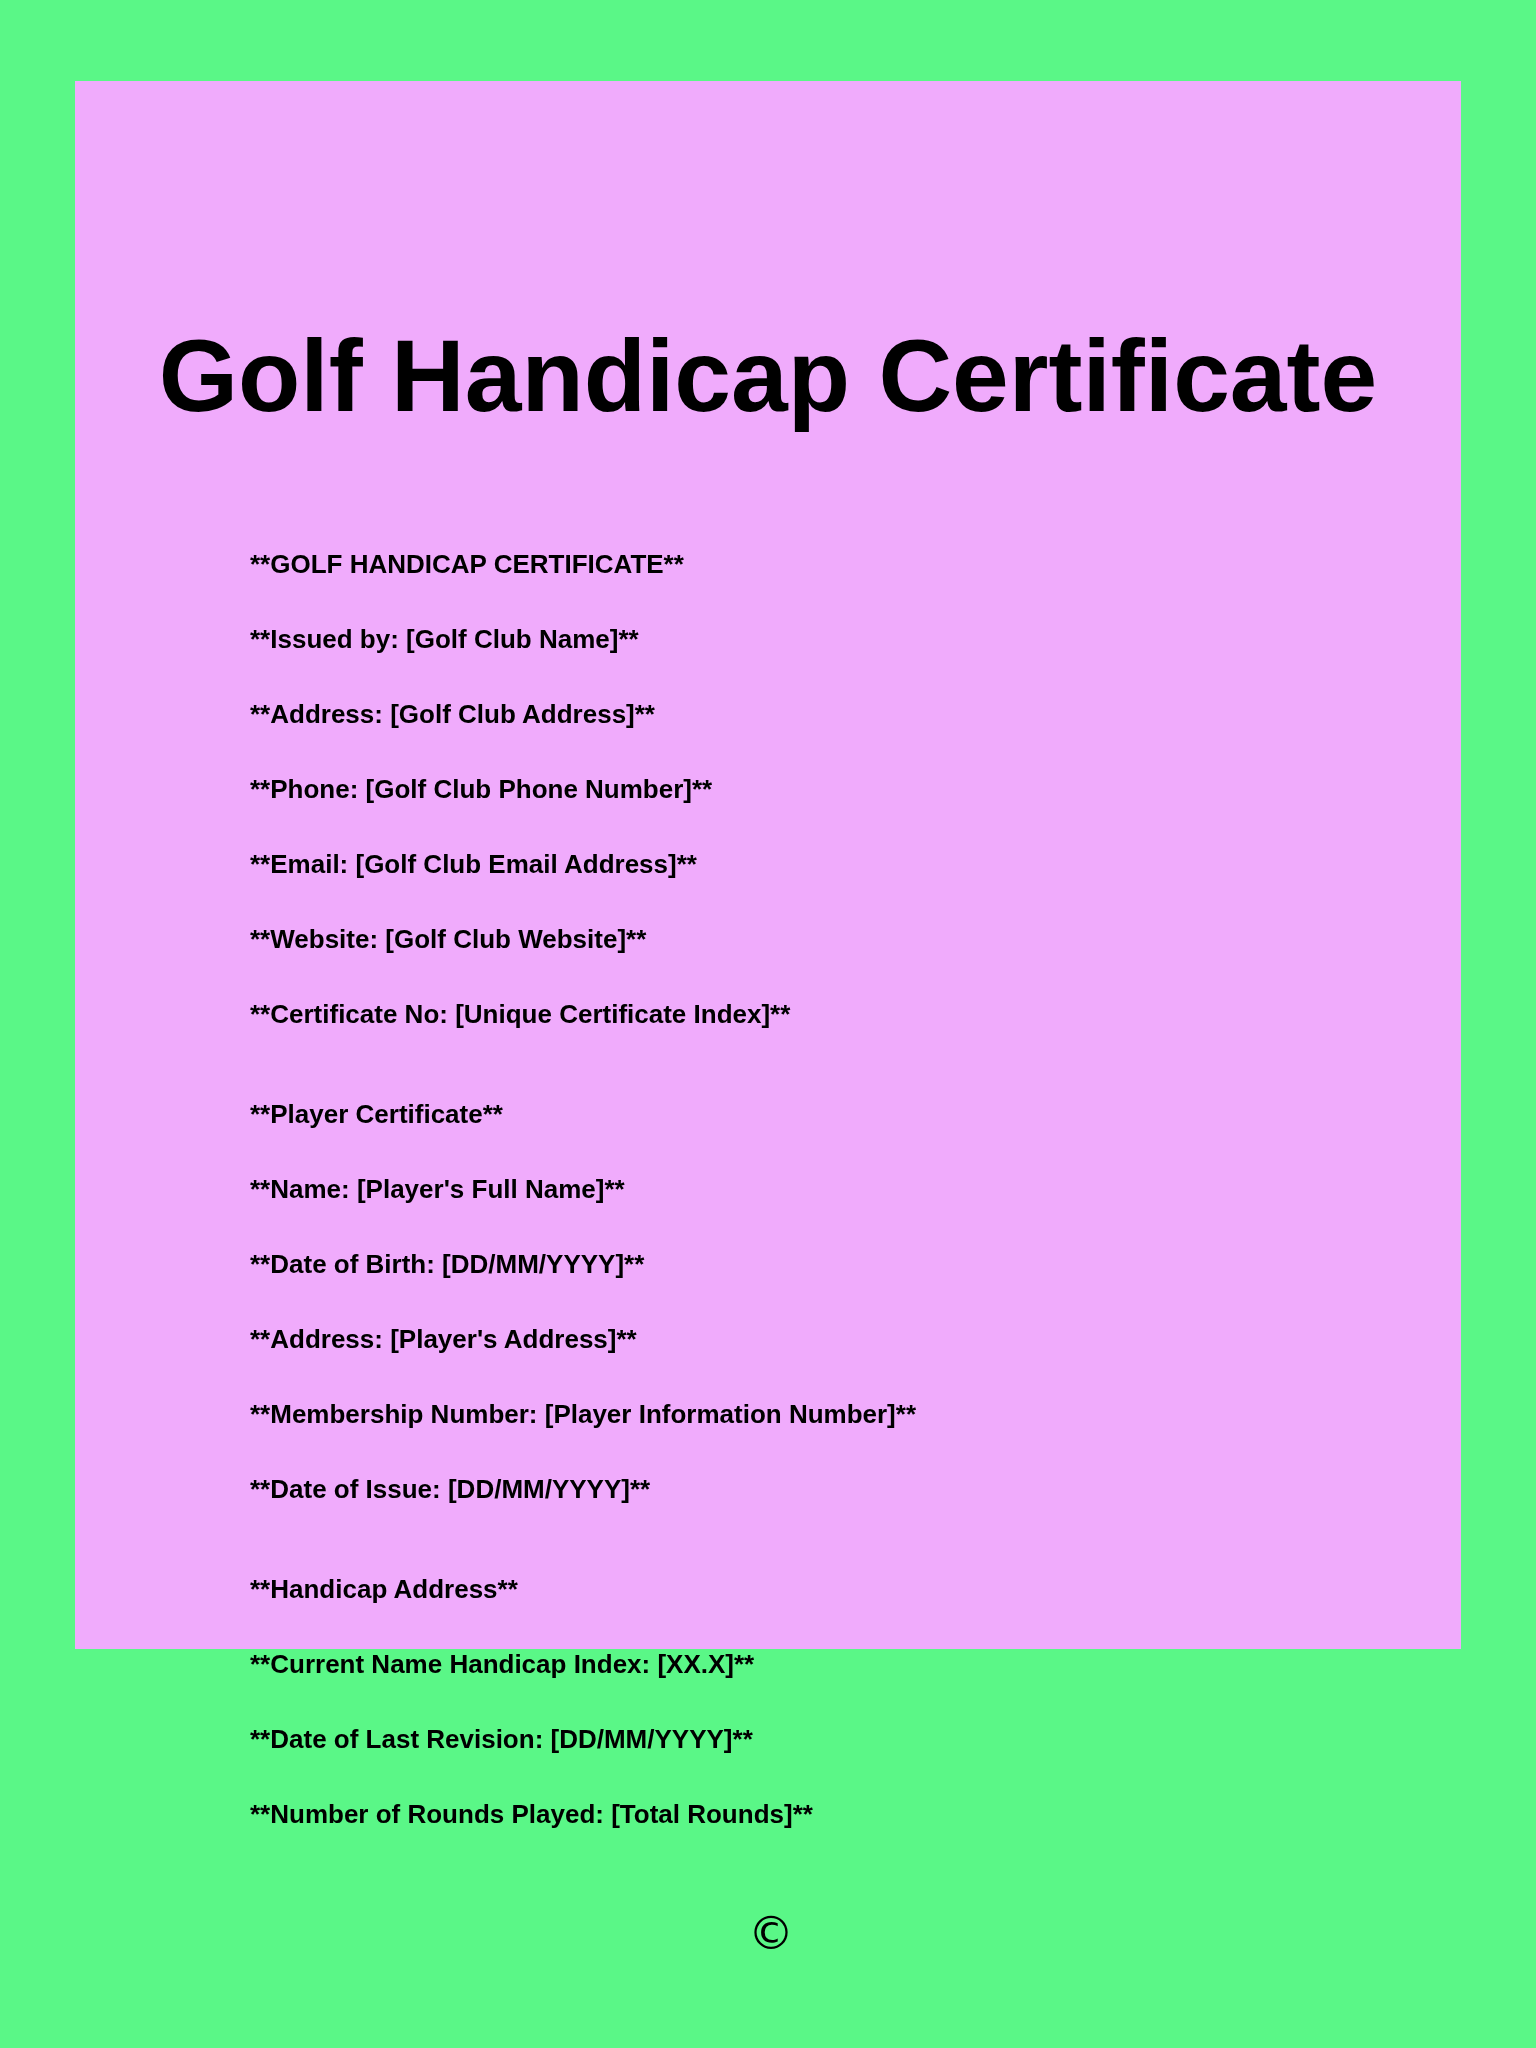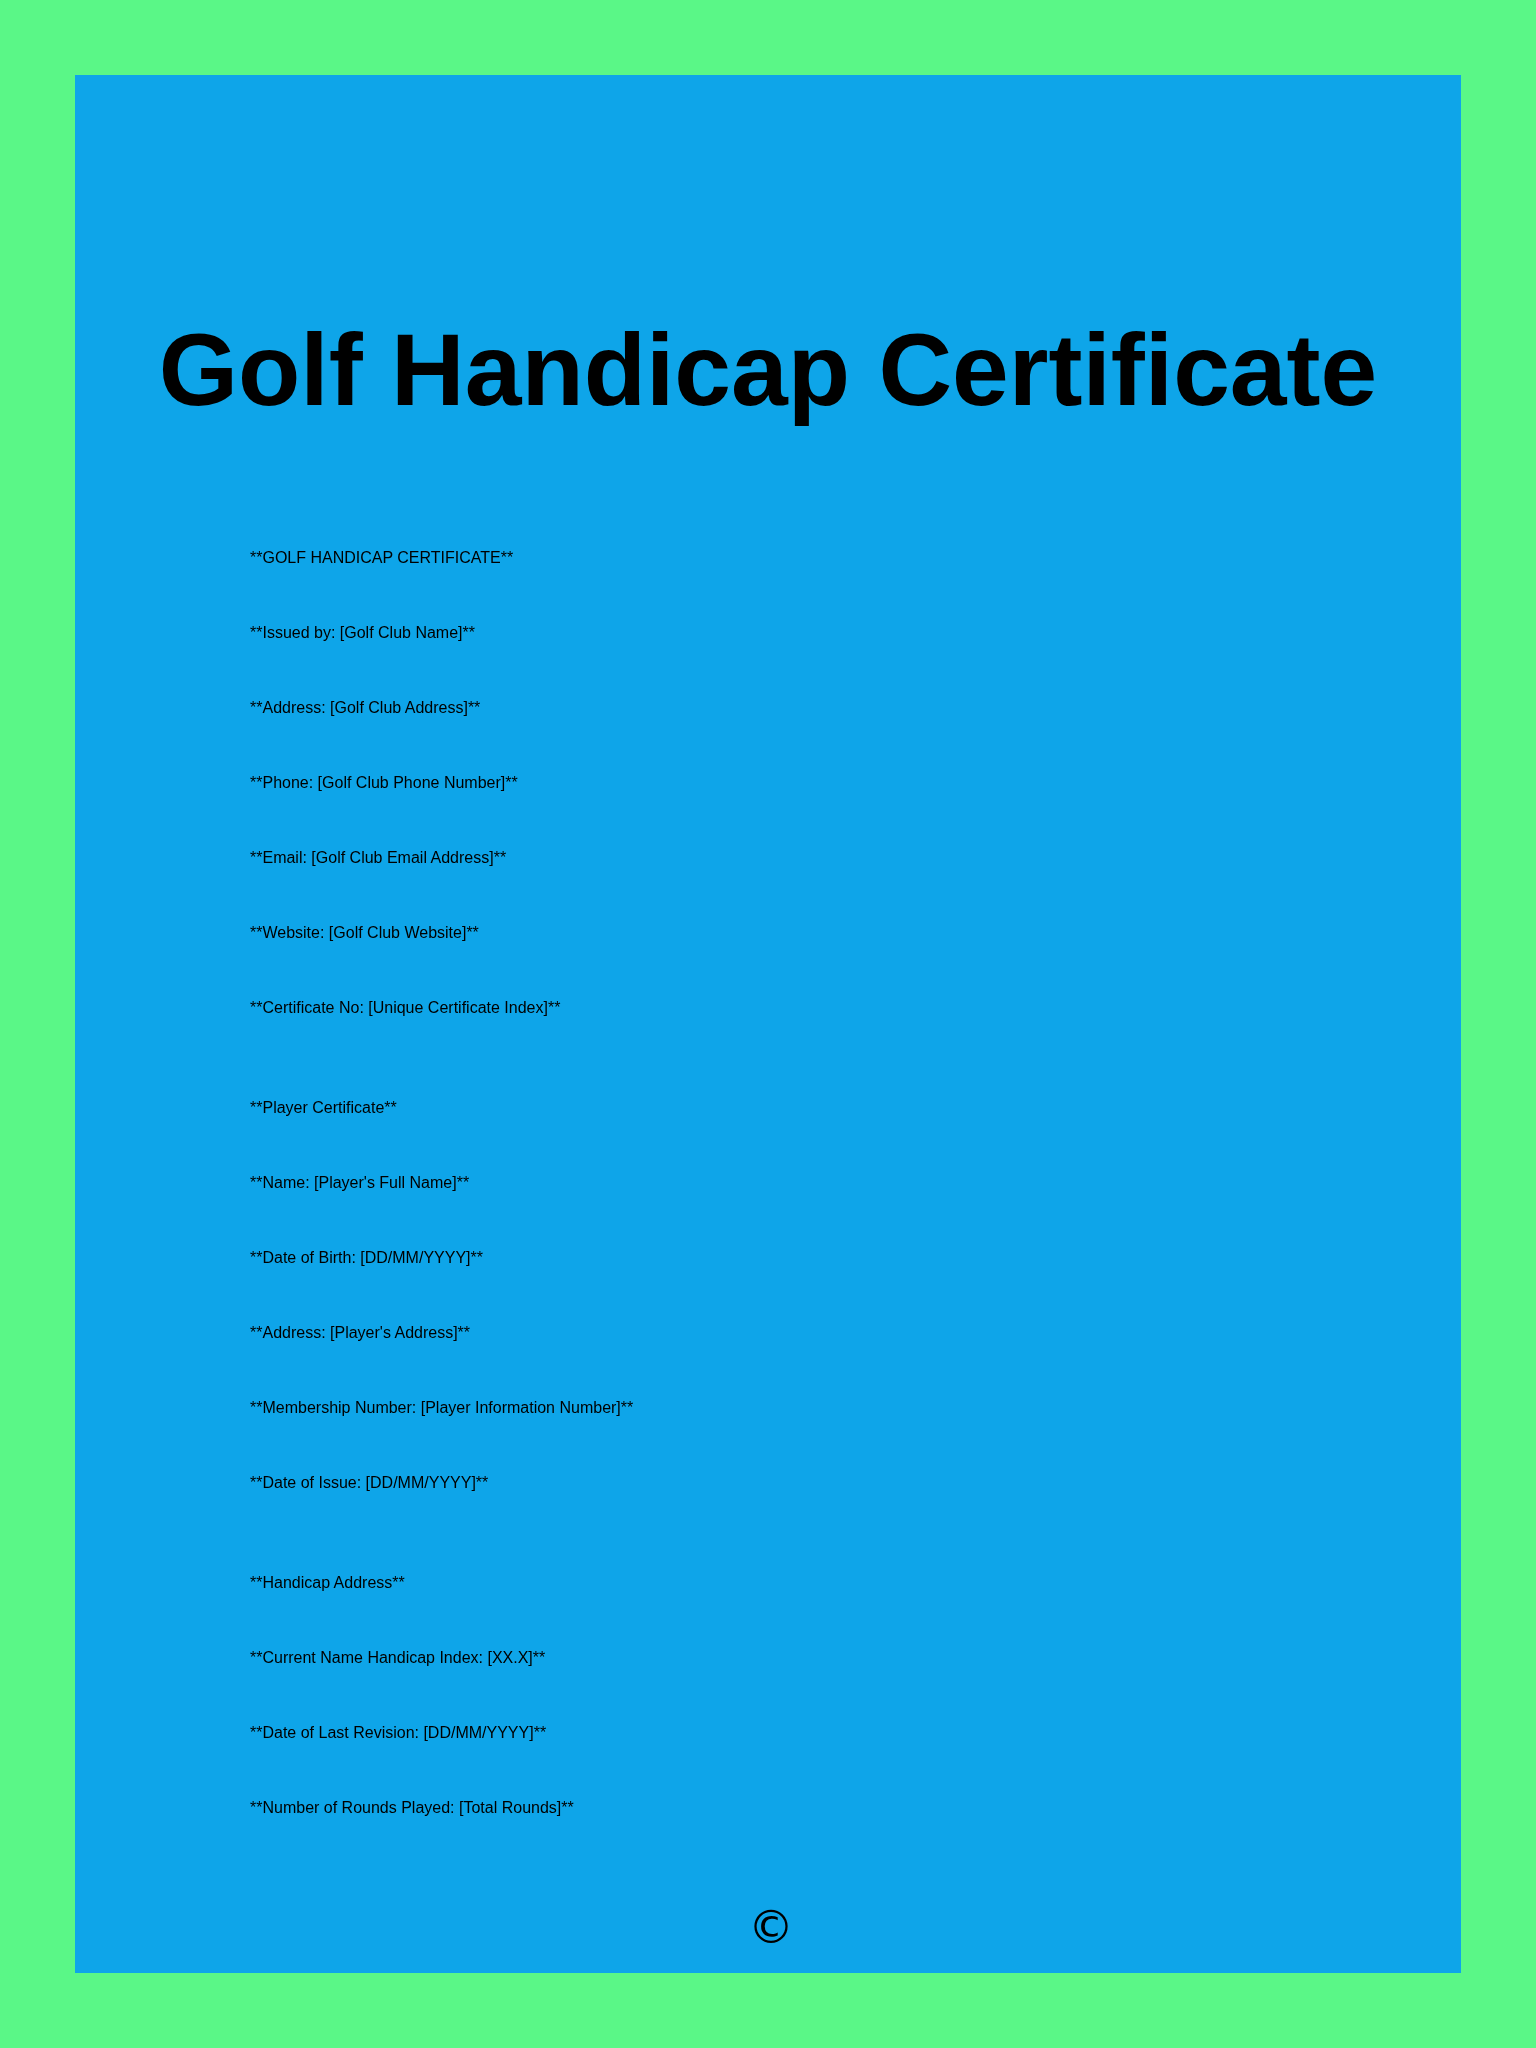--- a/index.html
+++ b/index.html
@@ -5,23 +5,23 @@
     html, body { margin: 0; padding: 0; }
     body {
       width: 1536px; height: 2048px;
       background: #5af787;
       position: relative;
       overflow: hidden;
       font-family: "Liberation Sans", sans-serif;
     }
     .page {
       position: absolute;
-      left: 75px; top: 75px;
-      width: 1386px; height: 1898px;
-      background: #0ea5e9;
+      left: 75px; top: 81px;
+      width: 1386px; height: 1568px;
+      background: #f0abfc;
     }
     .title {
       position: absolute;
       left: 0; top: 245px;
       width: 1386px;
       text-align: center;
       font-family: "Liberation Sans", sans-serif;
       font-weight: bold;
       font-size: 102px;
       line-height: 101px;
@@ -31,22 +31,22 @@
     }
     .title span { display: block; }
     .body {
       position: absolute;
       left: 175px; top: 0;
     }
     .line {
       position: absolute;
       left: 0;
       white-space: nowrap;
-      font-weight: normal;
-      font-size: 16px;
+      font-weight: bold;
+      font-size: 26px;
       color: #000;
       line-height: 22px;
     }
     .copyright {
       position: absolute;
       left: 673px; top: 1831px;
       width: 42px; height: 42px;
       font-size: 46px;
       line-height: 42px;
       text-align: center;

